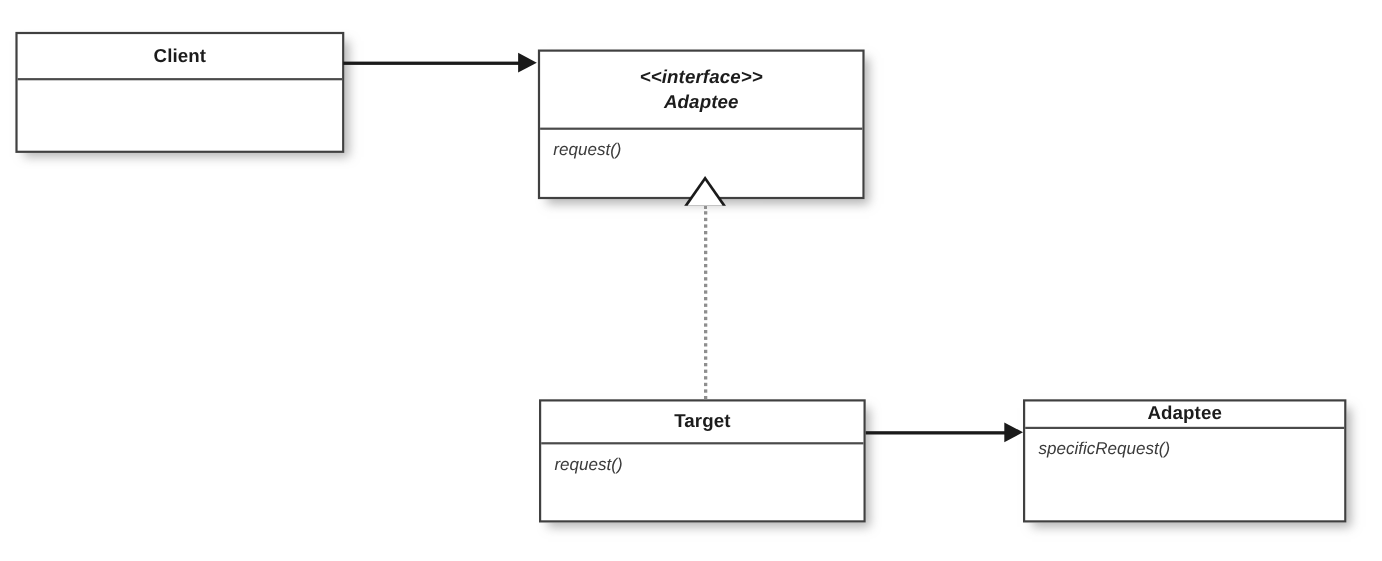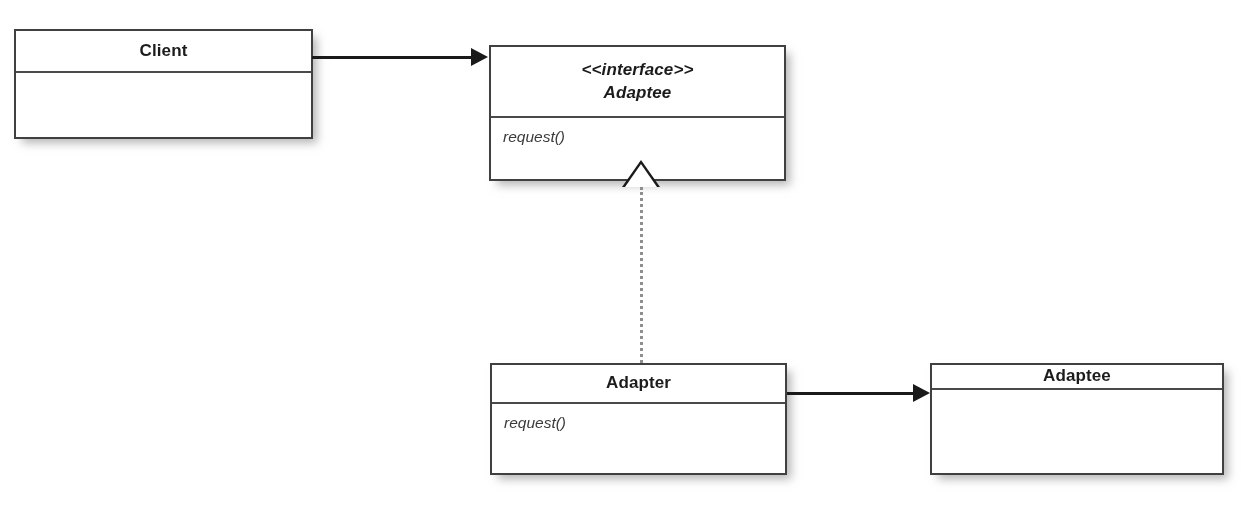--- a/index.html
+++ b/index.html
@@ -133,30 +133,33 @@
       <span class="stereotype">&lt;&lt;interface&gt;&gt;</span>
       <span class="iface-name">Adaptee</span>
     </div>
     <div class="uml-body">
       <div class="member">request()</div>
     </div>
   </div>
 
   <div class="uml-class" style="left:490px; top:363px; width:297px; height:112px;">
     <div class="uml-header with-divider" style="height:39px;">
-      <span>Adapter</span>
+      <span>Target</span>
     </div>
     <div class="uml-body">
       <div class="member">request()</div>
     </div>
   </div>
 
   <div class="uml-class" style="left:930px; top:363px; width:294px; height:112px;">
     <div class="uml-header with-divider" style="height:25px;">
       <span>Adaptee</span>
+    </div>
+    <div class="uml-body">
+      <div class="member">specificRequest()</div>
     </div>
   </div>
 
   <div class="connector" style="left:312px; top:48px; width:178px; height:22px;">
     <div class="assoc-line" style="left:0px; top:8px; width:162px;"></div>
     <div class="assoc-head" style="left:159px; top:0px;"></div>
   </div>
 
   <div class="connector" style="left:620px; top:160px; width:44px; height:205px;">
     <div class="realize-head-outline" style="left:2px; top:0px;"></div>

